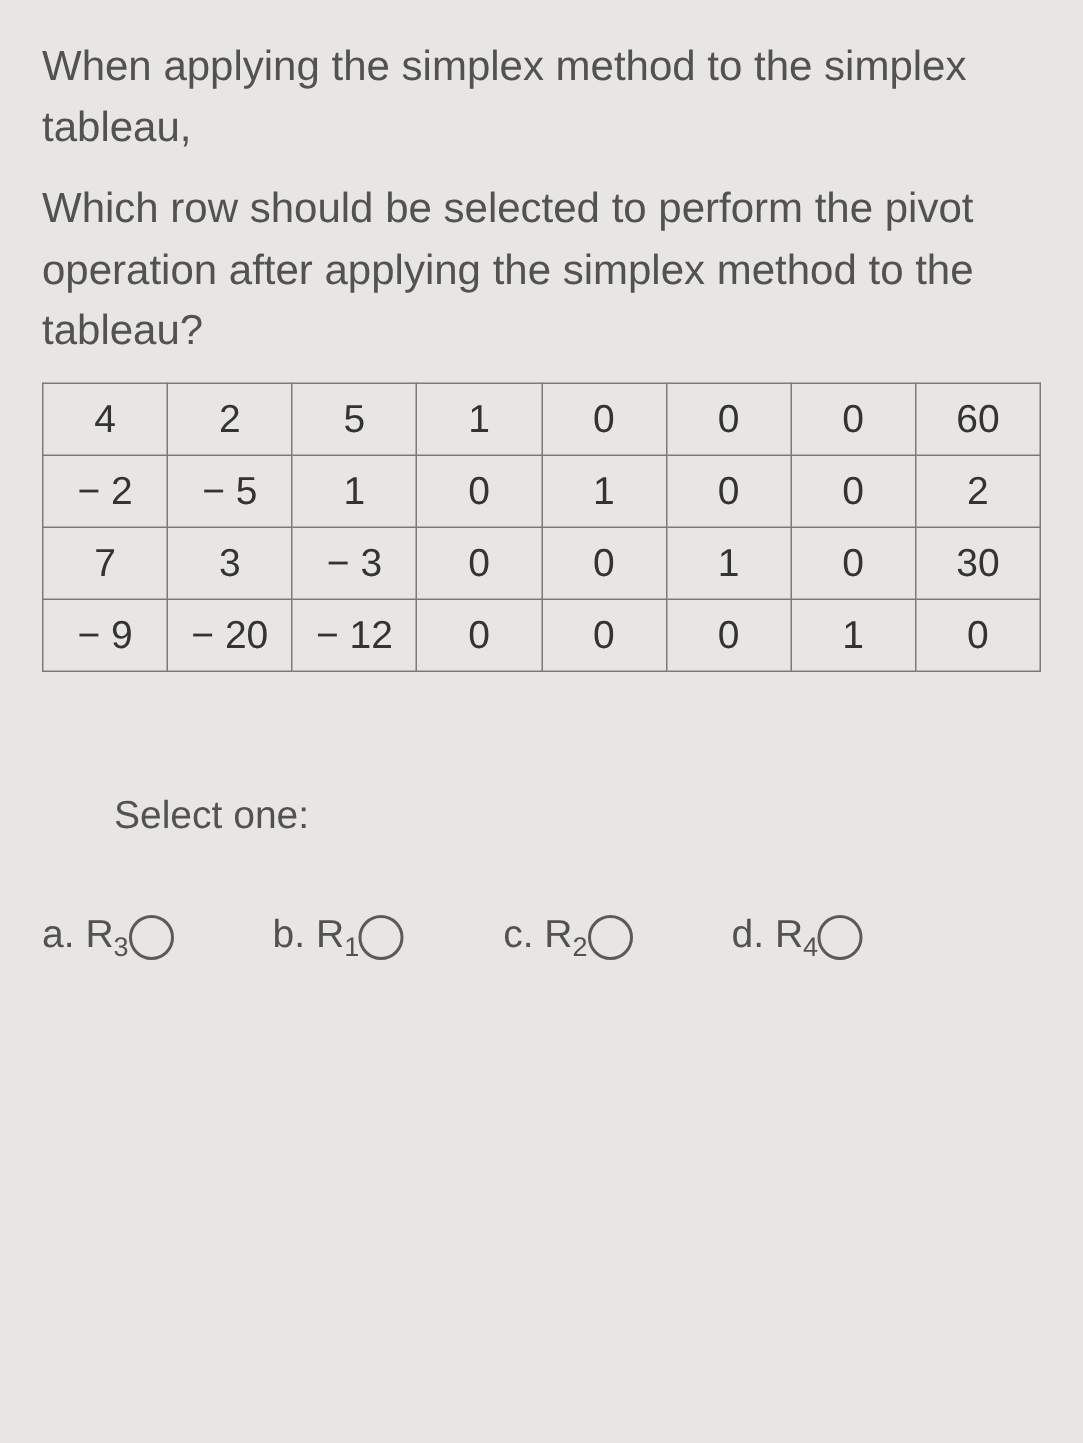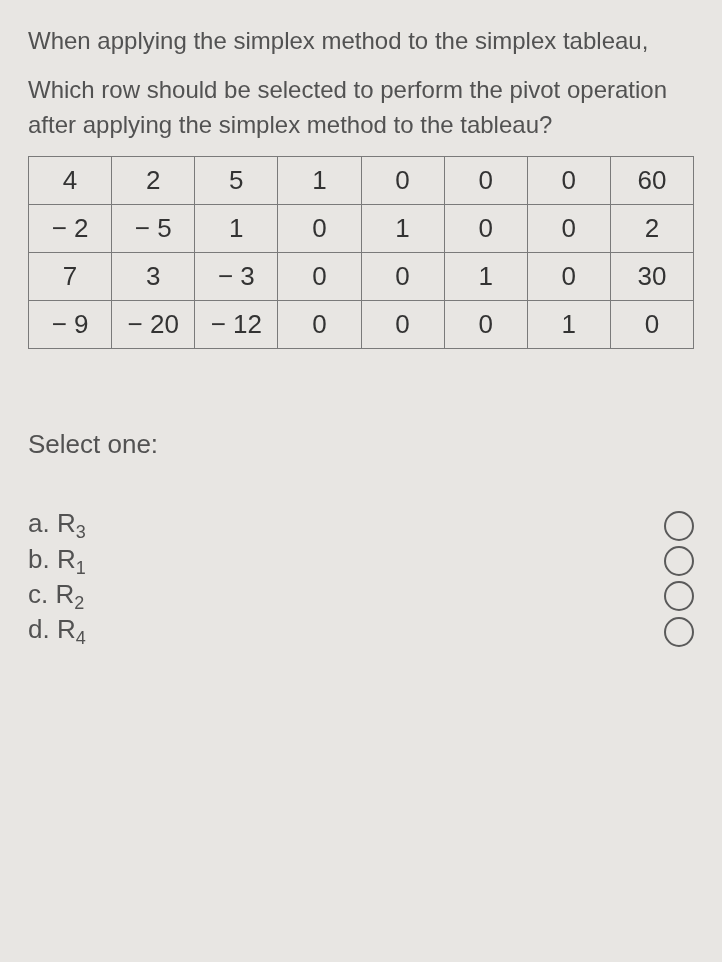--- a/index.html
+++ b/index.html
@@ -10,21 +10,21 @@
     body {
       width: 722px;
       height: 962px;
       background: #e8e6e3;
       font-family: Arial, Helvetica, sans-serif;
       color: #4a4a4a;
       padding: 24px 28px 0 28px;
       overflow: hidden;
     }
     .question-text {
-      font-size: 24px;
+      font-size: 28px;
       line-height: 1.45;
       color: #525252;
       margin-bottom: 14px;
     }
     table.tableau {
       border-collapse: collapse;
       width: 100%;
       margin-top: 6px;
       margin-bottom: 80px;
     }
@@ -33,24 +33,26 @@
       text-align: center;
       font-size: 26px;
       color: #333;
       height: 48px;
       width: 12.5%;
     }
     .select-one {
       font-size: 26px;
       color: #525252;
       margin-bottom: 48px;
+      margin-left: 48px;
     }
     .options {
       display: flex;
-      flex-direction: column;
+      flex-direction: row;
+      gap: 66px;
     }
     .option-row {
       display: flex;
       justify-content: space-between;
       align-items: center;
     }
     .option-label {
       font-size: 26px;
       color: #525252;
     }

